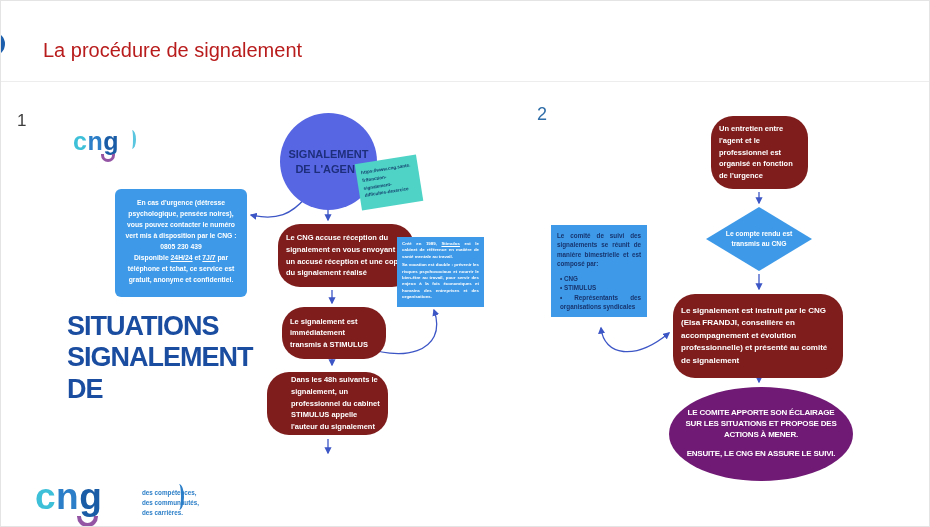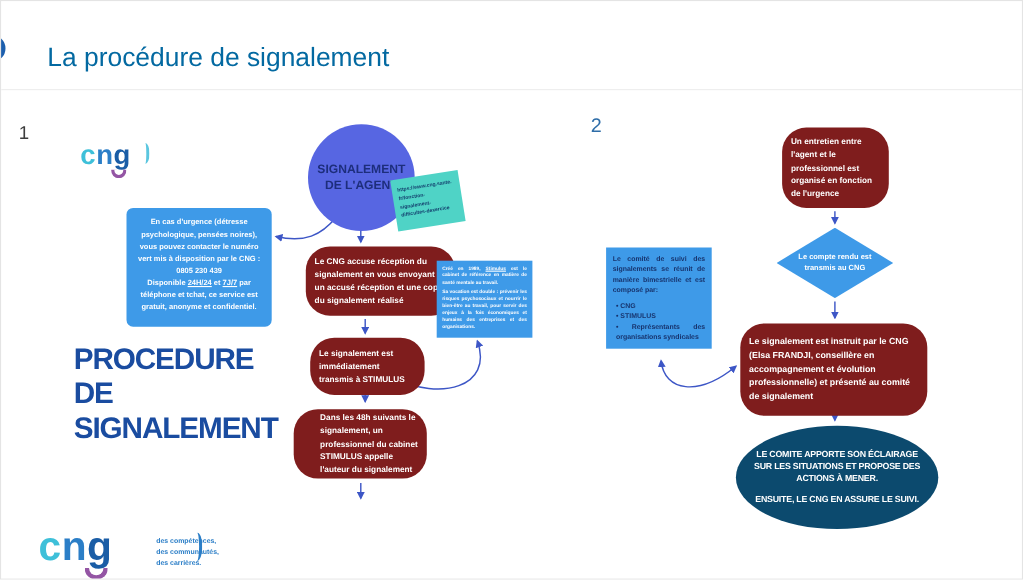--- a/index.html
+++ b/index.html
@@ -6,21 +6,21 @@
   #slide{
     position:relative;width:930px;height:527px;background:#ffffff;
     font-family:"Liberation Sans", sans-serif;overflow:hidden;
     border:1px solid #e4e4e4;box-sizing:border-box;
   }
   #slide *{box-sizing:border-box;}
   .abs{position:absolute;}
 
   
   .hdr-ring{left:-20px;top:31px;width:24px;height:24px;border:7px solid #1D5FAD;border-radius:50%;}
-  .hdr-title{left:42px;top:38px;font-size:24px;color:#0369a1;}
+  .hdr-title{left:42px;top:38px;font-size:20px;color:#b91c1c;}
   .hdr-line{left:0;top:80px;width:930px;height:1px;background:#ededed;}
 
   
   .d1-label{left:16px;top:110px;font-size:17px;color:#3d3d3d;}
   .d2-label{left:536px;top:103px;font-size:18px;color:#2E6DA8;}
 
   
   .logo{font-weight:bold;letter-spacing:.5px;line-height:1;}
   .logo-top{left:72px;top:128px;font-size:25px;}
   .logo-bottom{left:34px;top:477px;font-size:37px;}
@@ -66,21 +66,21 @@
     text-align:center;line-height:1.5;}
   .diamond span{width:72%;}
   .boxB{left:672px;top:293px;width:170px;height:84px;font-size:8px;}
   .boxC{left:550px;top:224px;width:96px;height:92px;background:#3E9AE8;color:#17346E;
     font-size:6.3px;font-weight:bold;padding:6px 6px;line-height:1.5;text-align:justify;overflow:hidden;}
   .boxC p{margin:0;}
   .boxC ul{margin:5px 0 0 3px;padding:0;list-style:none;}
   .boxC li{text-align:justify;}
   .boxC li::before{content:"•  ";}
 
-  .ellipse{left:668px;top:386px;width:184px;height:94px;background:#0c4a6e;border-radius:50%;
+  .ellipse{left:668px;top:386px;width:184px;height:94px;background:#701a75;border-radius:50%;
     color:#fff;font-weight:bold;font-size:8px;text-align:center;letter-spacing:-.2px;line-height:1.35;
     display:flex;flex-direction:column;justify-content:center;padding:0 12px;}
   .ellipse p{margin:0;}
   .ellipse p + p{margin-top:9px;}
 
   .arrows{left:0;top:0;width:930px;height:527px;pointer-events:none;}
 </style>
 </head>
 <body>
 
@@ -136,23 +136,23 @@
   <div class="abs step step1">Le CNG accuse réception du signalement en vous envoyant un accusé réception et une copie du signalement réalisé</div>
   <div class="abs step step2">Le signalement est immédiatement transmis à STIMULUS</div>
   <div class="abs step step3">Dans les 48h suivants le signalement, un professionnel du cabinet STIMULUS appelle l'auteur du signalement</div>
 
   <div class="abs stim-note">
     <p><span>Créé en 1989, </span><span class="u">Stimulus</span><span> est le cabinet de référence en matière de santé mentale au travail.</span></p>
     <p>Sa vocation est double : prévenir les risques psychosociaux et nourrir le bien-être au travail, pour servir des enjeux à la fois économiques et humains des entreprises et des organisations.</p>
   </div>
 
   <div class="abs proc-title">
-    <div>PROCEDURE</div>
+    <div>SITUATIONS</div>
+    <div>SIGNALEMENT</div>
     <div>DE</div>
-    <div>SIGNALEMENT</div>
   </div>
 
   <div class="abs logo logo-bottom">
     <span class="lc1">c</span><span class="lc2">n</span><span class="lc3">g</span>
     <span class="smile smile-bottom"></span>
     <span class="paren paren-bottom"></span>
   </div>
   <div class="abs tagline">
     <div>des compétences,</div>
     <div>des communautés,</div>

